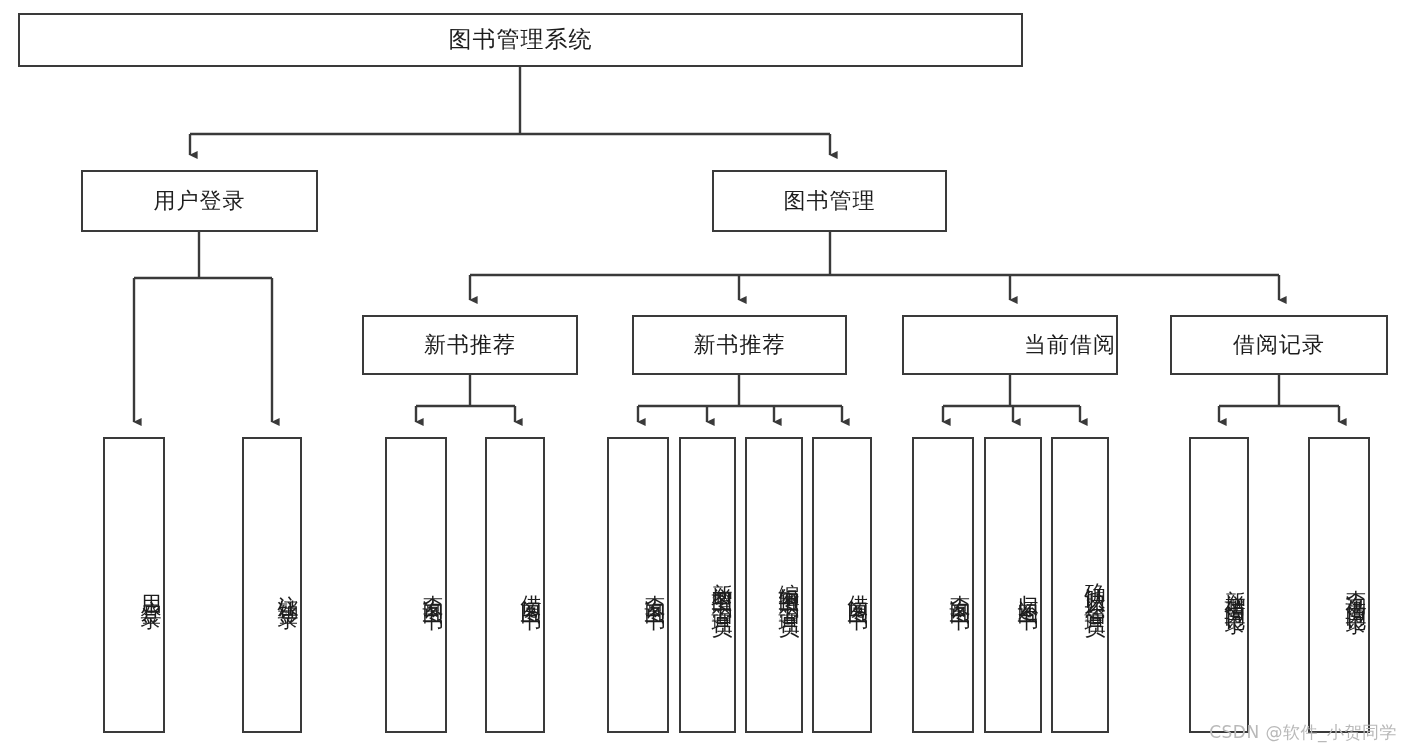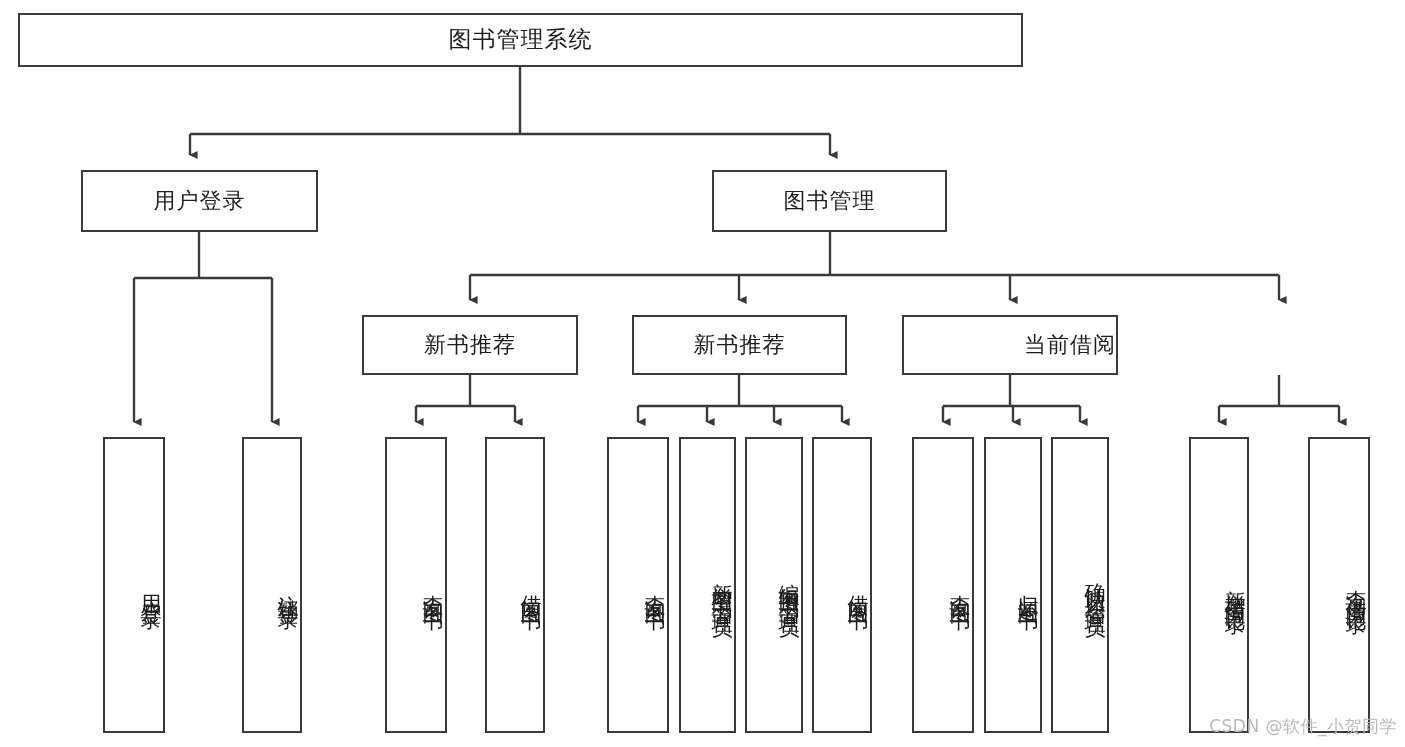--- a/index.html
+++ b/index.html
@@ -56,21 +56,21 @@
     justify-content: center;
   }
   .node.vert .vlabel {
     writing-mode: vertical-rl;
     text-orientation: upright;
     white-space: nowrap;
   }
   .watermark {
     position: absolute;
     right: 8px;
-    bottom: 9px;
+    bottom: 3px;
     font-size: 17px;
     color: #b9b9b9;
     z-index: 5;
     white-space: nowrap;
     letter-spacing: 0.5px;
   }
 </style>
 </head>
 <body>
 
@@ -139,20 +139,23 @@
 
   <div class="node horiz" style="left: 712px; top: 170px; width: 235px; height: 62px;">
     <span>图书管理</span>
   </div>
   <div class="node horiz" style="left: 632px; top: 315px; width: 215px; height: 60px;">
     <span>新书推荐</span>
   </div>
   <div class="node horiz" style="left: 902px; top: 315px; width: 216px; height: 60px; justify-content: flex-end;">
     <span>当前借阅</span>
   </div>
+  <div class="node horiz" style="left: 1170px; top: 315px; width: 218px; height: 60px;">
+    <span>借阅记录</span>
+  </div>
 
   <div class="node vert" style="left: 103px; top: 437px; width: 62px; height: 296px;">
     <span class="vlabel">用户登录</span>
   </div>
   <div class="node vert" style="left: 242px; top: 437px; width: 60px; height: 296px;">
     <span class="vlabel">注销登录</span>
   </div>
   <div class="node vert" style="left: 385px; top: 437px; width: 62px; height: 296px;">
     <span class="vlabel">查询图书</span>
   </div>

